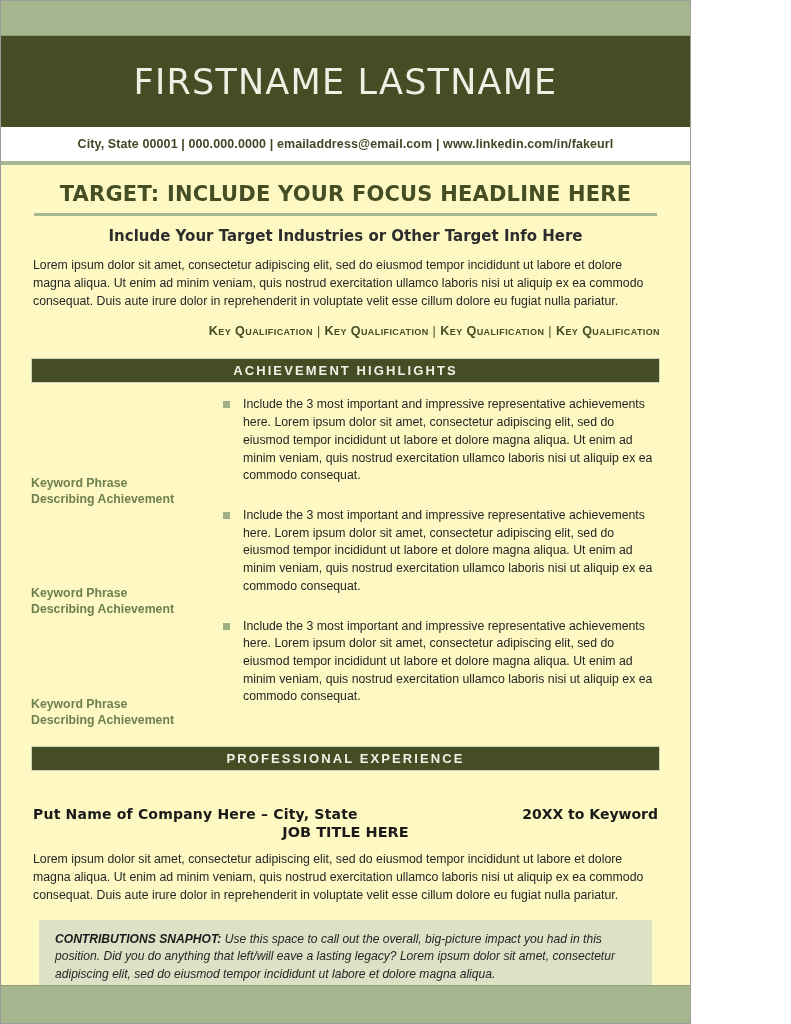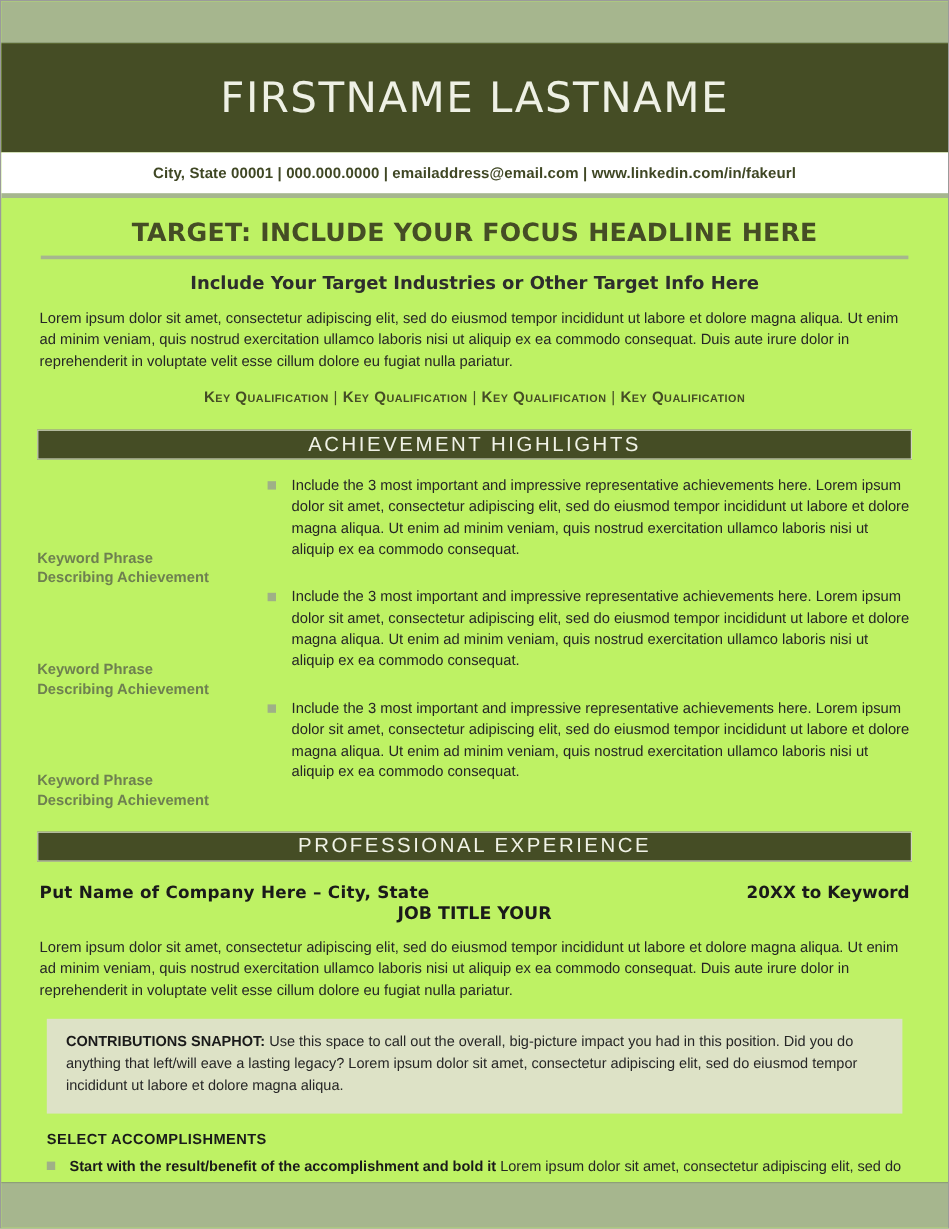--- a/index.html
+++ b/index.html
@@ -6,23 +6,23 @@
 
   html, body {
     width: 791px;
     height: 1024px;
     background: #ffffff;
     font-family: "Liberation Sans", sans-serif;
   }
 
   .page {
     position: relative;
-    width: 791px;
+    width: 691px;
     height: 1024px;
-    background: #bef264;
+    background: #fef9c3;
     border: 1px solid #9b9b9b;
     overflow: hidden;
   }
 
   
   .top-sage-band {
     height: 35px;
     background: #a6b68e;
     border-bottom: 1px solid #8e9e78;
   }
@@ -96,21 +96,21 @@
     margin-top: 12px;
     font-size: 12.3px;
     line-height: 1.45;
     color: #262626;
     text-align: left;
     padding: 0 2px;
   }
 
   .keyquals {
     margin-top: 13px;
-    text-align: center;
+    text-align: right;
     color: #454d25;
     font-size: 12.6px;
     font-weight: bold;
     font-variant: small-caps;
     letter-spacing: 0.4px;
     line-height: 1.35;
   }
   .keyquals .sep { padding: 0 4px; font-weight: normal; }
 
   
@@ -118,22 +118,22 @@
     margin-top: 18px;
     background: #454d25;
     border: 1px solid #cfd6bd;
     height: 25px;
     display: flex;
     align-items: center;
     justify-content: center;
   }
   .section-bar span {
     color: #f0f2e6;
-    font-size: 17px;
-    font-weight: normal;
+    font-size: 13px;
+    font-weight: bold;
     letter-spacing: 2.1px;
   }
 
   
   .ach-list { margin-top: 13px; }
 
   .ach-row {
     display: flex;
     align-items: flex-end;
   }
@@ -175,21 +175,21 @@
     font-size: 12.3px;
     line-height: 1.44;
     color: #262626;
   }
 
   
   .job-header {
     display: flex;
     justify-content: space-between;
     align-items: baseline;
-    margin-top: 18px;
+    margin-top: 35px;
     padding: 0 2px;
   }
   .job-company {
     font-size: 14px;
     font-weight: bold;
     color: #1a1a1a;
     letter-spacing: 0.2px;
     font-family: "DejaVu Sans", sans-serif;
   }
   .job-dates {
@@ -213,20 +213,21 @@
     line-height: 1.45;
     color: #262626;
     padding: 0 2px;
   }
 
   
   .snapshot {
     margin: 15px 38px 0 38px;
     background: #dde2c6;
     padding: 11px 16px 14px 16px;
+    font-style: italic;
   }
   .snapshot p {
     font-size: 12.1px;
     line-height: 1.48;
     color: #262626;
   }
   .snapshot .lead {
     font-weight: bold;
     color: #1a1a1a;
   }
@@ -322,21 +323,21 @@
       </div>
 
     <div class="section-bar">
       <span>PROFESSIONAL EXPERIENCE</span>
     </div>
 
     <div class="job-header">
       <div class="job-company">Put Name of Company Here – City, State</div>
       <div class="job-dates">20XX to Keyword</div>
     </div>
-    <div class="job-title">JOB TITLE YOUR</div>
+    <div class="job-title">JOB TITLE HERE</div>
     <div class="job-para">Lorem ipsum dolor sit amet, consectetur adipiscing elit, sed do eiusmod tempor incididunt ut labore et dolore magna aliqua. Ut enim ad minim veniam, quis nostrud exercitation ullamco laboris nisi ut aliquip ex ea commodo consequat. Duis aute irure dolor in reprehenderit in voluptate velit esse cillum dolore eu fugiat nulla pariatur.</div>
 
   </div>
 
   <div class="snapshot">
     <p>
       <span class="lead">CONTRIBUTIONS SNAPHOT:</span><span> Use this space to call out the overall, big-picture impact you had in this position. Did you do anything that left/will eave a lasting legacy? Lorem ipsum dolor sit amet, consectetur adipiscing elit, sed do eiusmod tempor incididunt ut labore et dolore magna aliqua.</span>
     </p>
   </div>
 

